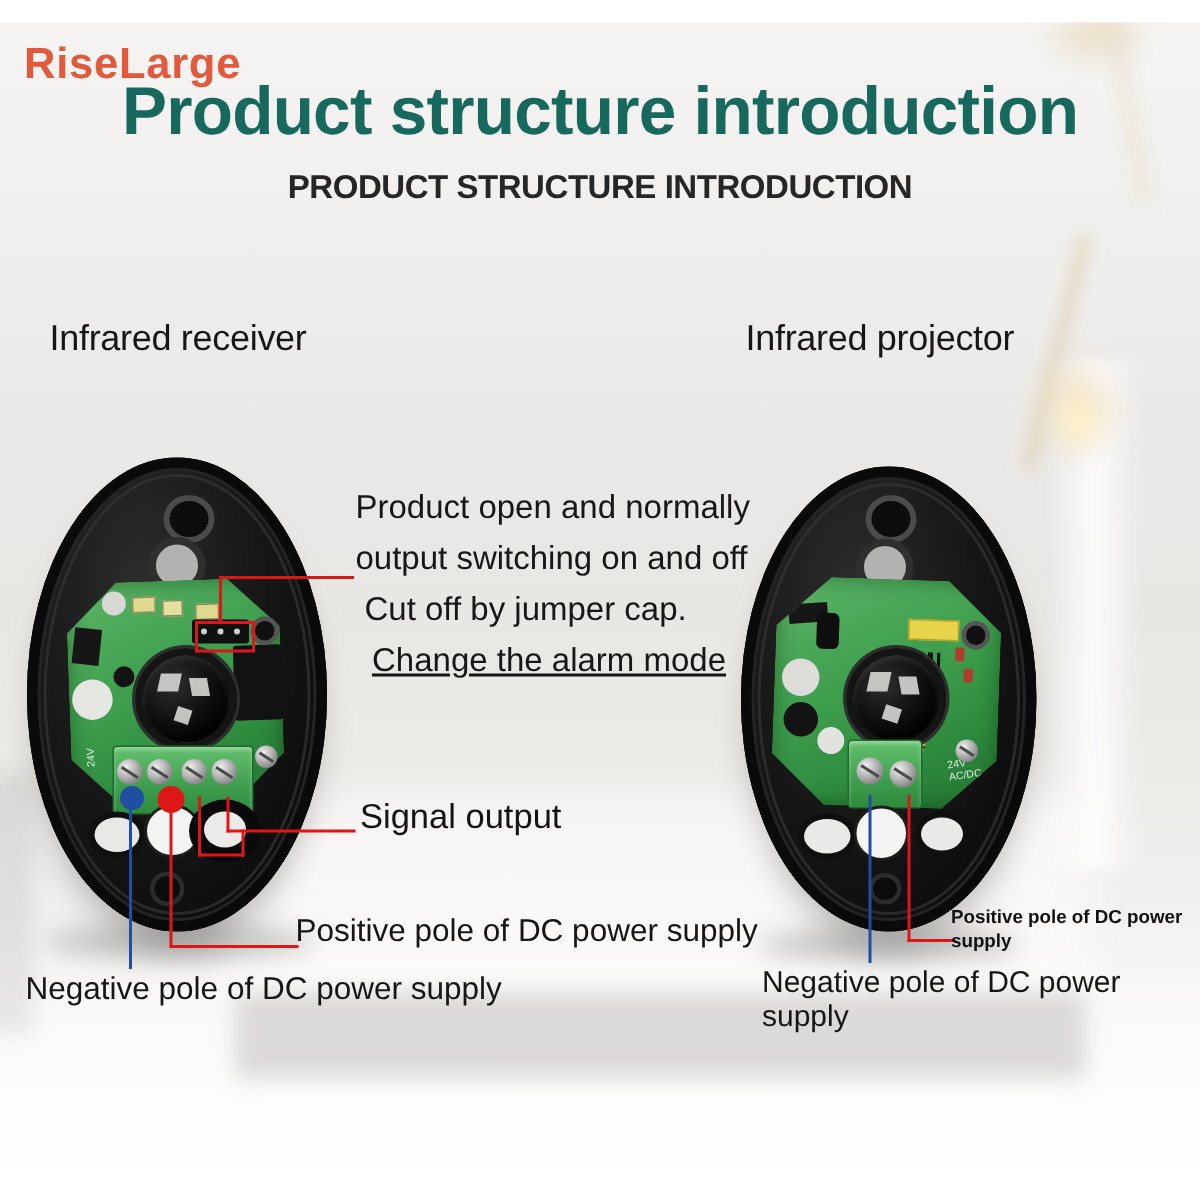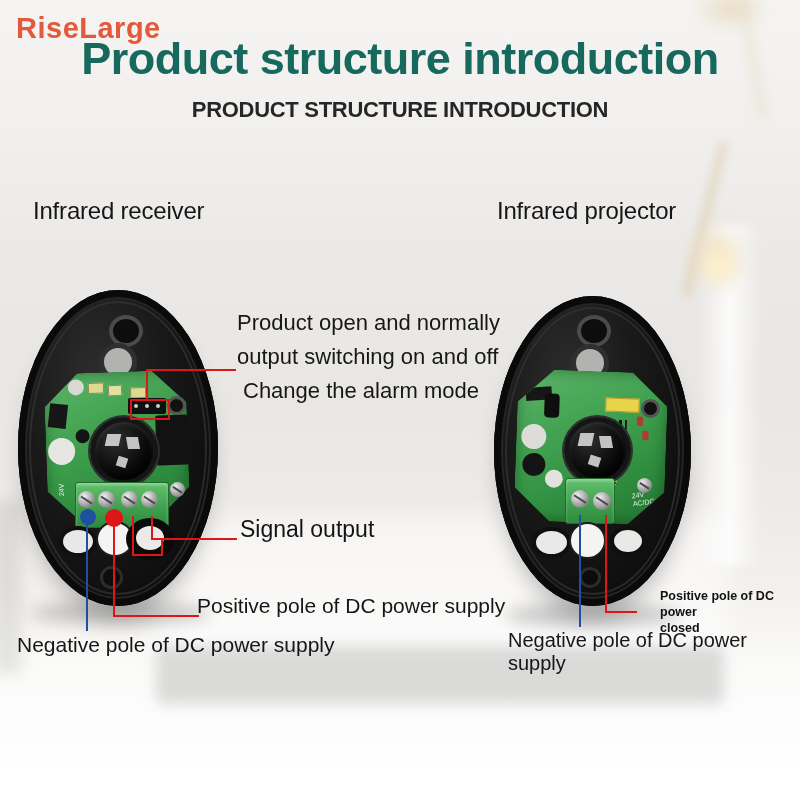--- a/index.html
+++ b/index.html
@@ -1,31 +1,31 @@
 <!DOCTYPE html>
 <html><head>
 <meta charset="utf-8">
 <style>
   html,body{margin:0;padding:0;}
   body{width:800px;height:800px;overflow:hidden;font-family:"Liberation Sans",sans-serif;}
   #stage{position:relative;width:800px;height:764px;overflow:hidden;
-    background:linear-gradient(180deg,#f5f4f2 0%,#f1f0ee 16%,#ebe9e7 34%,#e9e7e4 52%,#edebe8 66%,#f3f1ef 78%,#fbfbfa 88%,#fefefe 100%);}
+    background:linear-gradient(180deg,#f5f4f2 0%,#f1f0ee 16%,#ebe9e7 34%,#e9e7e4 52%,#edebe8 66%,#f3f1ef 78%,#fbfbfa 88%,#fefefe 100%);margin-top:15px;}
   .abs{position:absolute;}
   
   .logo{left:16px;top:12px;font-size:29px;font-weight:700;letter-spacing:.5px;}
   .title{left:0;top:33px;width:800px;text-align:center;font-size:45px;font-weight:700;letter-spacing:-.5px;}
   .subtitle{left:0;top:97px;width:800px;text-align:center;font-size:22px;font-weight:700;color:#262626;letter-spacing:-.3px;}
   .devlabel{font-size:24px;color:#161616;letter-spacing:-.2px;}
   .note{left:237px;top:306px;font-size:22px;line-height:34px;color:#171717;}
   .note div:nth-child(3){padding-left:6px;}
   .note div:nth-child(4){padding-left:11px;text-decoration:underline;}
   .sigout{left:240px;top:516px;font-size:23px;color:#141414;}
   .posL{left:197px;top:594px;font-size:21px;color:#161616;}
   .negL{left:17px;top:633px;font-size:21px;color:#161616;}
-  .posR{left:660px;top:588px;font-size:12.5px;font-weight:700;color:#111;line-height:16px;}
+  .posR{left:634px;top:588px;font-size:12.5px;font-weight:700;color:#111;line-height:16px;}
   .negR{left:508px;top:629px;font-size:20px;color:#161616;}
   
   .band-shadow{left:156px;top:646px;width:568px;height:58px;background:#d3d2d1;border-radius:6px;filter:blur(7px);opacity:.8;}
   .table-light{left:150px;top:515px;width:580px;height:150px;background:rgba(255,255,255,.5);filter:blur(12px);}
   .left-edge{left:-8px;top:500px;width:30px;height:175px;background:rgba(60,60,60,.10);filter:blur(7px);}
   .wall-band{left:698px;top:225px;width:64px;height:340px;background:linear-gradient(90deg,rgba(255,255,255,0),rgba(255,255,255,.85),rgba(255,255,255,0));filter:blur(4px);}
   .plant-stem1{left:700px;top:140px;width:9px;height:160px;background:#dcc9a4;transform:rotate(14deg);filter:blur(5px);opacity:.55;}
   .plant-stem2{left:748px;top:-10px;width:8px;height:130px;background:#e4d6bd;transform:rotate(-10deg);filter:blur(6px);opacity:.5;}
   .plant-blob{left:686px;top:218px;width:64px;height:78px;background:radial-gradient(closest-side,#f0e0bd,rgba(240,224,189,0));filter:blur(7px);}
   .plant-glow{left:698px;top:242px;width:42px;height:48px;background:radial-gradient(closest-side,#fff2cb,rgba(255,242,203,0));filter:blur(5px);}
@@ -178,24 +178,25 @@
   <div class="abs cl" style="left:113px;top:526px;width:2px;height:91px;"></div>
   <div class="abs cl" style="left:113px;top:615px;width:86px;height:2px;"></div>
 
   <div class="abs clb" style="left:579px;top:515px;width:2px;height:112px;"></div>
   <div class="abs cl" style="left:605px;top:515px;width:2px;height:98px;"></div>
   <div class="abs cl" style="left:605px;top:611px;width:32px;height:2px;"></div>
 
   <div class="abs note">
     <div>Product open and normally</div>
     <div>output switching on and off</div>
+    <div>Cut off by jumper cap.</div>
     <div>Change the alarm mode</div>
   </div>
   <div class="abs sigout">Signal output</div>
   <div class="abs posL">Positive pole of DC power supply</div>
   <div class="abs negL">Negative pole of DC power supply</div>
   <div class="abs posR">
     <div>Positive pole of DC power</div>
-    <div>closed</div>
+    <div>supply</div>
   </div>
   <div class="abs negR">Negative pole of DC power supply</div>
 
 </div>
 
 </body></html>

